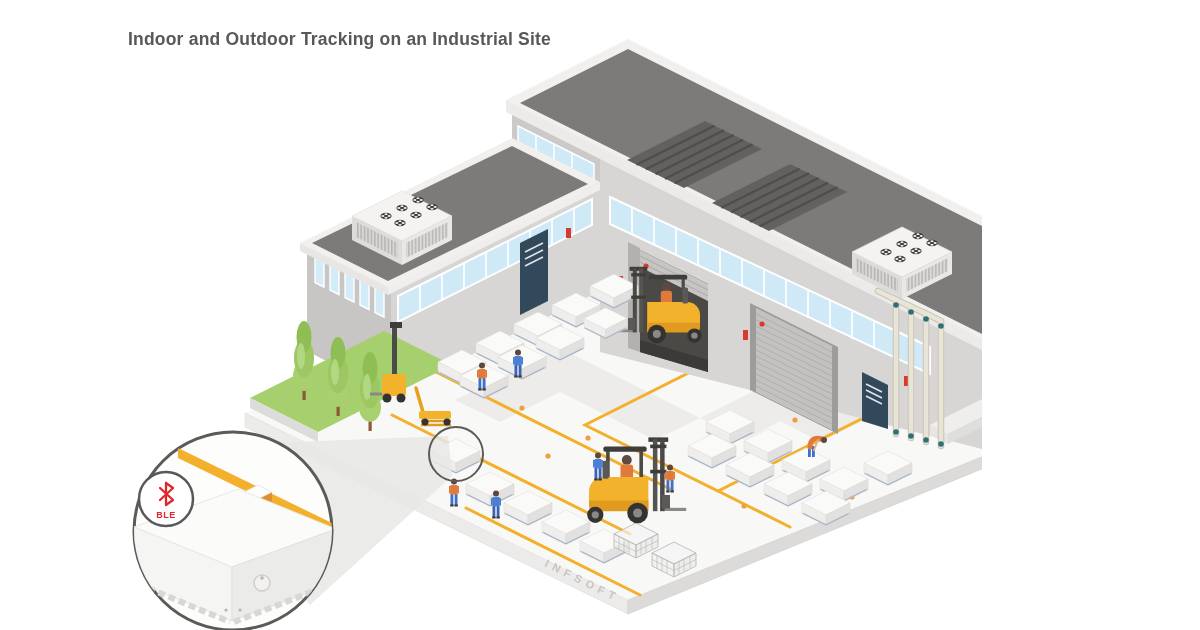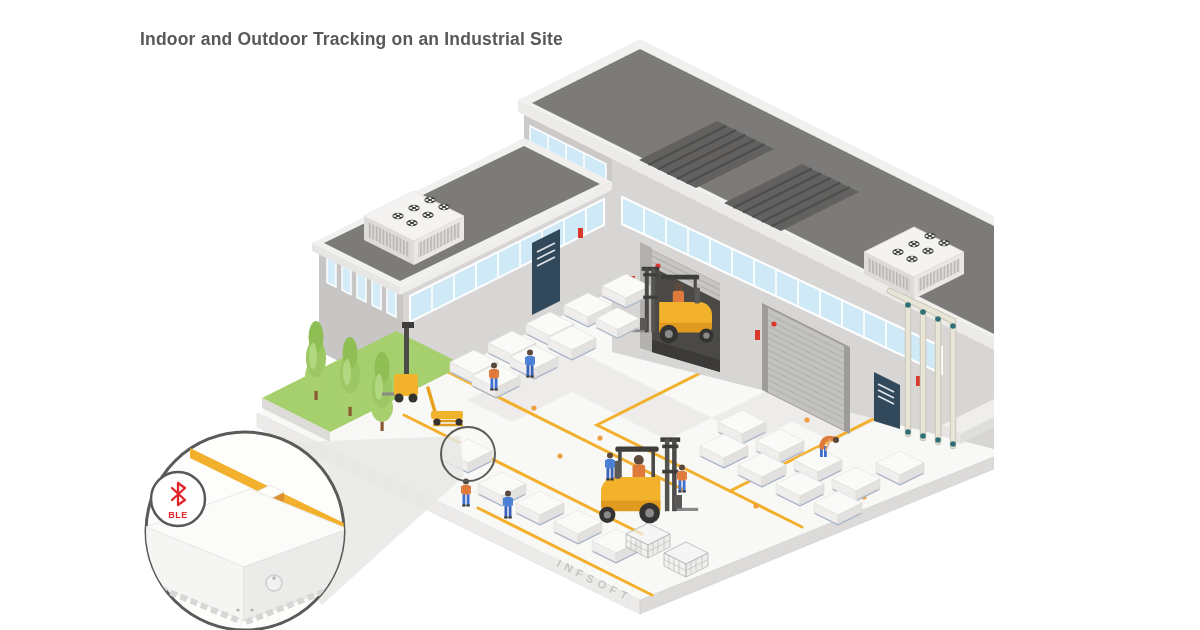--- a/index.html
+++ b/index.html
@@ -1,17 +1,17 @@
 <!DOCTYPE html>
 <html><head>
 <meta charset="utf-8">
 <style>
   html,body{margin:0;padding:0;background:#fff;}
   .stage{position:relative;width:982px;height:630px;background:#fff;overflow:hidden;
-         font-family:"Liberation Sans",sans-serif;padding-left:12px;}
+         font-family:"Liberation Sans",sans-serif;}
   svg{display:block;}
   .title-text{font-family:"Liberation Sans",sans-serif;font-size:17.5px;font-weight:bold;letter-spacing:.2px;}
   .ble-text{font-family:"Liberation Sans",sans-serif;font-size:9px;font-weight:bold;letter-spacing:.5px;}
   .wm-text{font-family:"Liberation Sans",sans-serif;font-size:11px;font-weight:bold;letter-spacing:5px;fill:#c6c5c3;}
 </style>
 </head>
 <body>
 
 <div class="stage">
 <svg width="1200" height="630" viewBox="0 0 1200 630">

